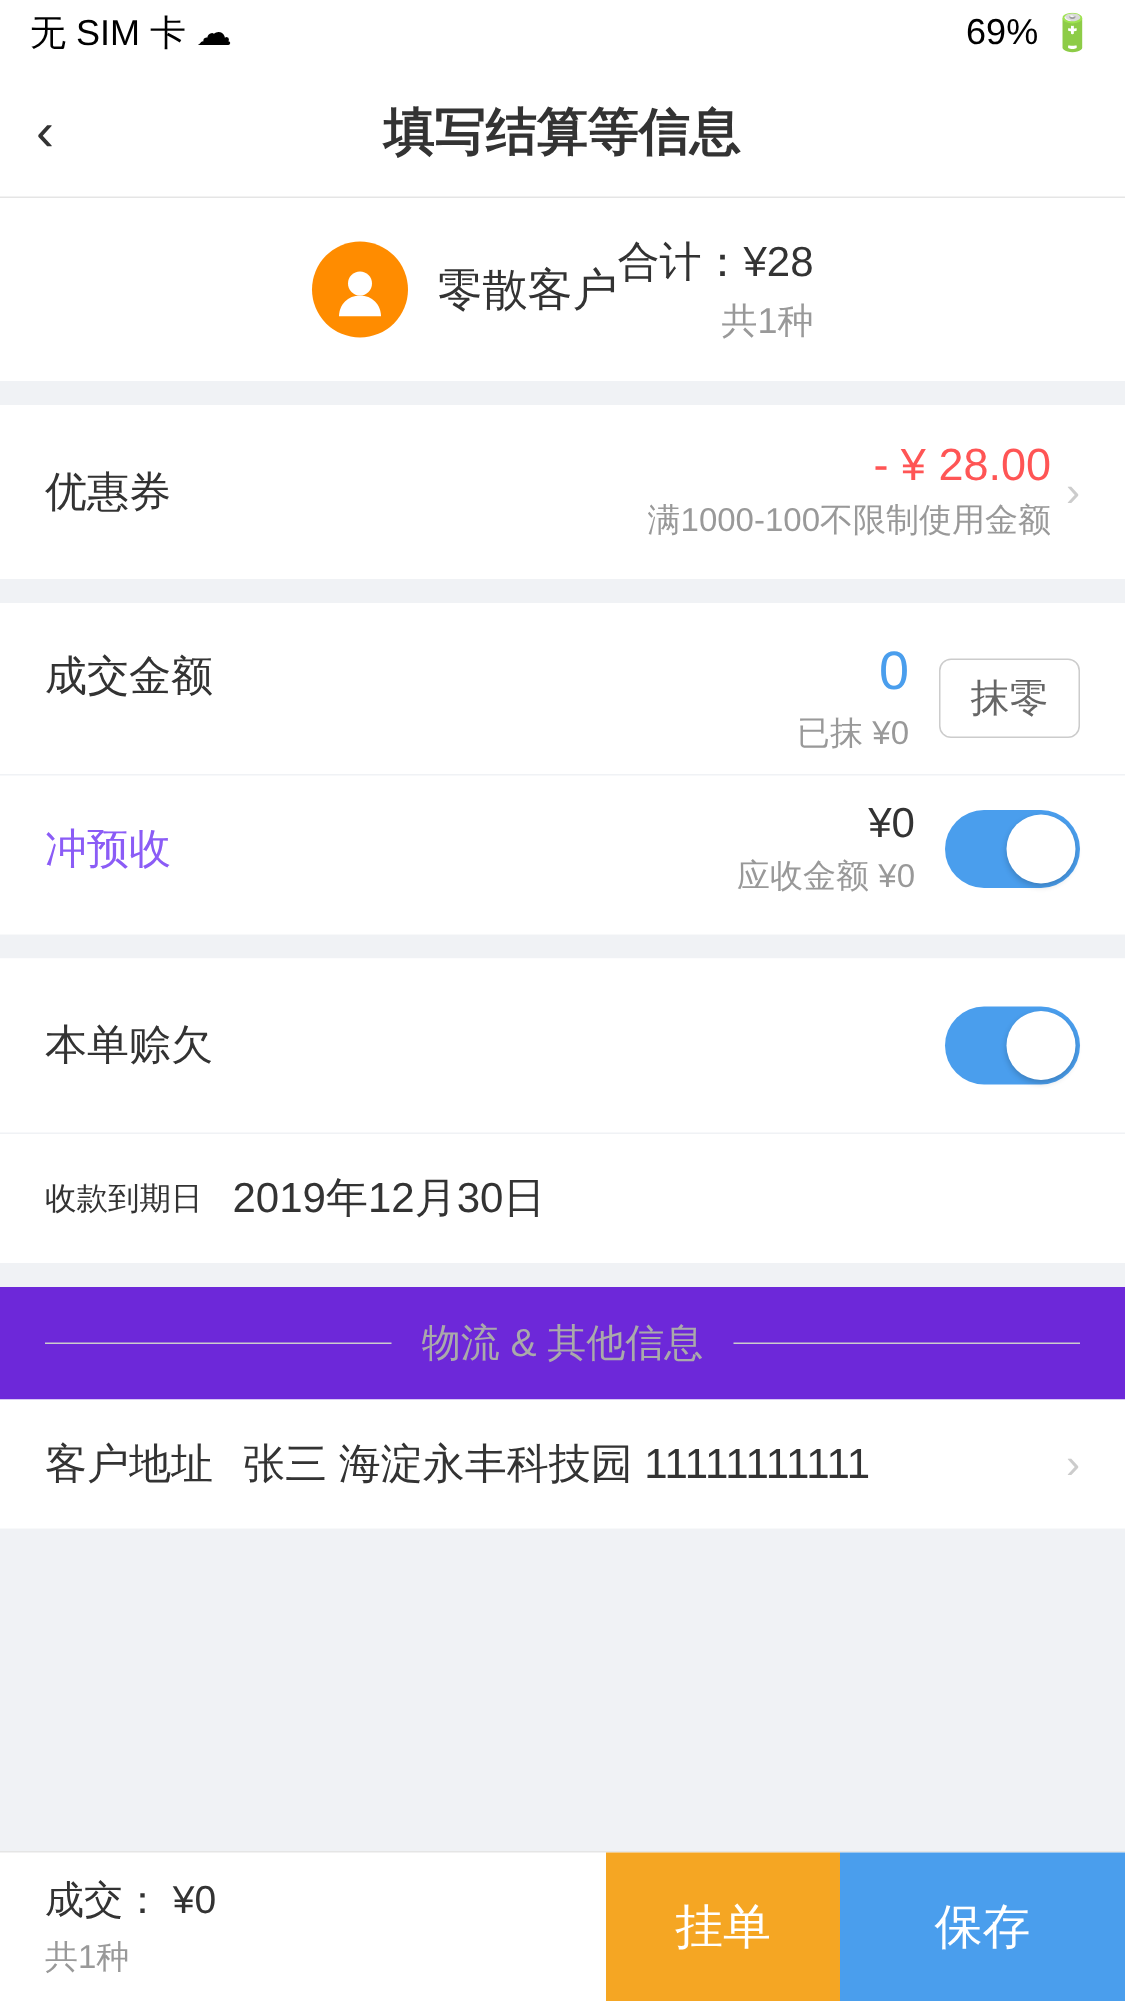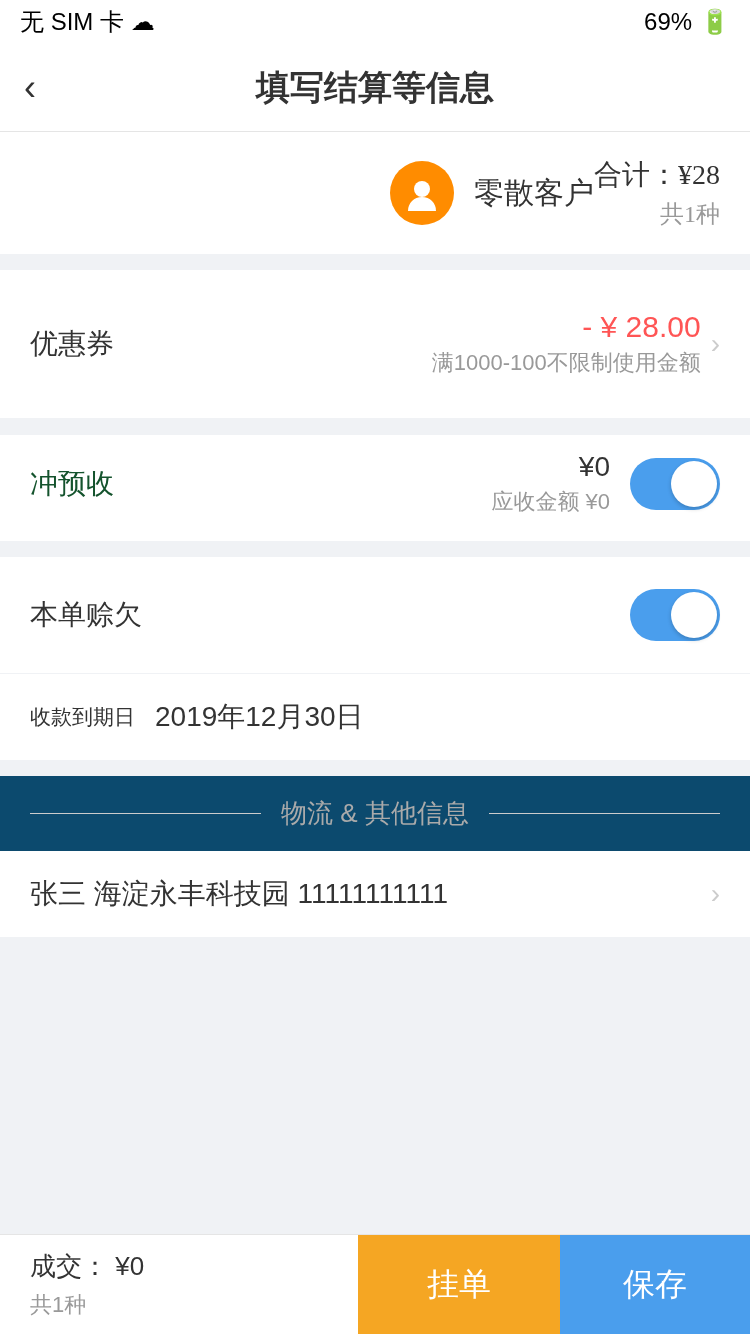--- a/index.html
+++ b/index.html
@@ -61,24 +61,23 @@
     
     .white-card {
       background: #fff;
       margin-bottom: 16px;
     }
 
     
     .customer-row {
       display: flex;
       align-items: center;
-      justify-content: flex-end;
+      justify-content: center;
       padding: 24px 30px;
       background: #fff;
-      font-family: Liberation Serif, serif;
     }
     .customer-left {
       display: flex;
       align-items: center;
       gap: 20px;
     }
     .customer-avatar {
       width: 64px;
       height: 64px;
       border-radius: 50%;
@@ -103,21 +102,21 @@
       font-size: 24px;
       color: #999;
       margin-top: 4px;
     }
 
     
     .coupon-row {
       display: flex;
       align-items: center;
       justify-content: space-between;
-      padding: 40px 30px;
+      padding: 24px 30px;
       background: #fff;
     }
     .coupon-label {
       font-size: 28px;
       color: #333;
     }
     .coupon-right {
       display: flex;
       align-items: center;
       gap: 10px;
@@ -189,21 +188,21 @@
     
     .charge-row {
       display: flex;
       align-items: center;
       justify-content: space-between;
       padding: 16px 30px 24px;
       border-top: 1px solid #f0f2f5;
     }
     .charge-label {
       font-size: 28px;
-      color: #14532d;
+      color: #8b5cf6;
     }
     .charge-right {
       display: flex;
       align-items: center;
       gap: 20px;
     }
     .charge-info {
       text-align: right;
     }
     .charge-amount {
@@ -262,21 +261,21 @@
       color: #333;
       margin-right: 20px;
     }
     .due-value {
       font-size: 28px;
       color: #333;
     }
 
     
     .logistics-divider {
-      background: #0c4a6e;
+      background: #6d28d9;
       display: flex;
       align-items: center;
       justify-content: center;
       padding: 20px 30px;
       margin-bottom: 0;
     }
     .logistics-line {
       flex: 1;
       height: 1px;
       background: #ccc;
@@ -328,21 +327,21 @@
     .bottom-deal {
       font-size: 26px;
       color: #333;
     }
     .bottom-count {
       font-size: 22px;
       color: #999;
       margin-top: 6px;
     }
     .btn-hang {
-      width: 202px;
+      width: 156px;
       background: #f5a623;
       display: flex;
       align-items: center;
       justify-content: center;
       font-size: 32px;
       color: #fff;
       font-weight: 500;
       cursor: pointer;
     }
     .btn-save {
@@ -406,20 +405,30 @@
           <div class="coupon-discount">- ¥ 28.00</div>
           <div class="coupon-desc">满1000-100不限制使用金额</div>
         </div>
         <span class="chevron-right">›</span>
       </div>
     </div>
   </div>
 
   <div class="section-card">
 
+    <div class="amount-row">
+      <span class="row-label">成交金额</span>
+      <div class="amount-right">
+        <div class="amount-value-wrap">
+          <div class="amount-value">0</div>
+          <div class="amount-sub">已抹  ¥0</div>
+        </div>
+        <button class="round-btn">抹零</button>
+      </div>
+    </div>
 
     <div class="charge-row">
       <span class="charge-label">冲预收</span>
       <div class="charge-right">
         <div class="charge-info">
           <div class="charge-amount">¥0</div>
           <div class="charge-sub">应收金额 ¥0</div>
         </div>
         <div class="toggle">
           <div class="toggle-knob"></div>
@@ -442,20 +451,21 @@
   </div>
 
   <div class="logistics-divider">
     <div class="logistics-line"></div>
     <span class="logistics-text">物流 &amp; 其他信息</span>
     <div class="logistics-line"></div>
   </div>
 
   <div class="white-card" style="margin-top:0;">
     <div class="address-row">
+      <span class="address-label">客户地址</span>
       <span class="address-value">张三 海淀永丰科技园 11111111111</span>
       <span class="chevron-right">›</span>
     </div>
   </div>
 
   <div class="bottom-spacer"></div>
 </div>
 
 <div class="bottom-bar">
   <div class="bottom-info">

